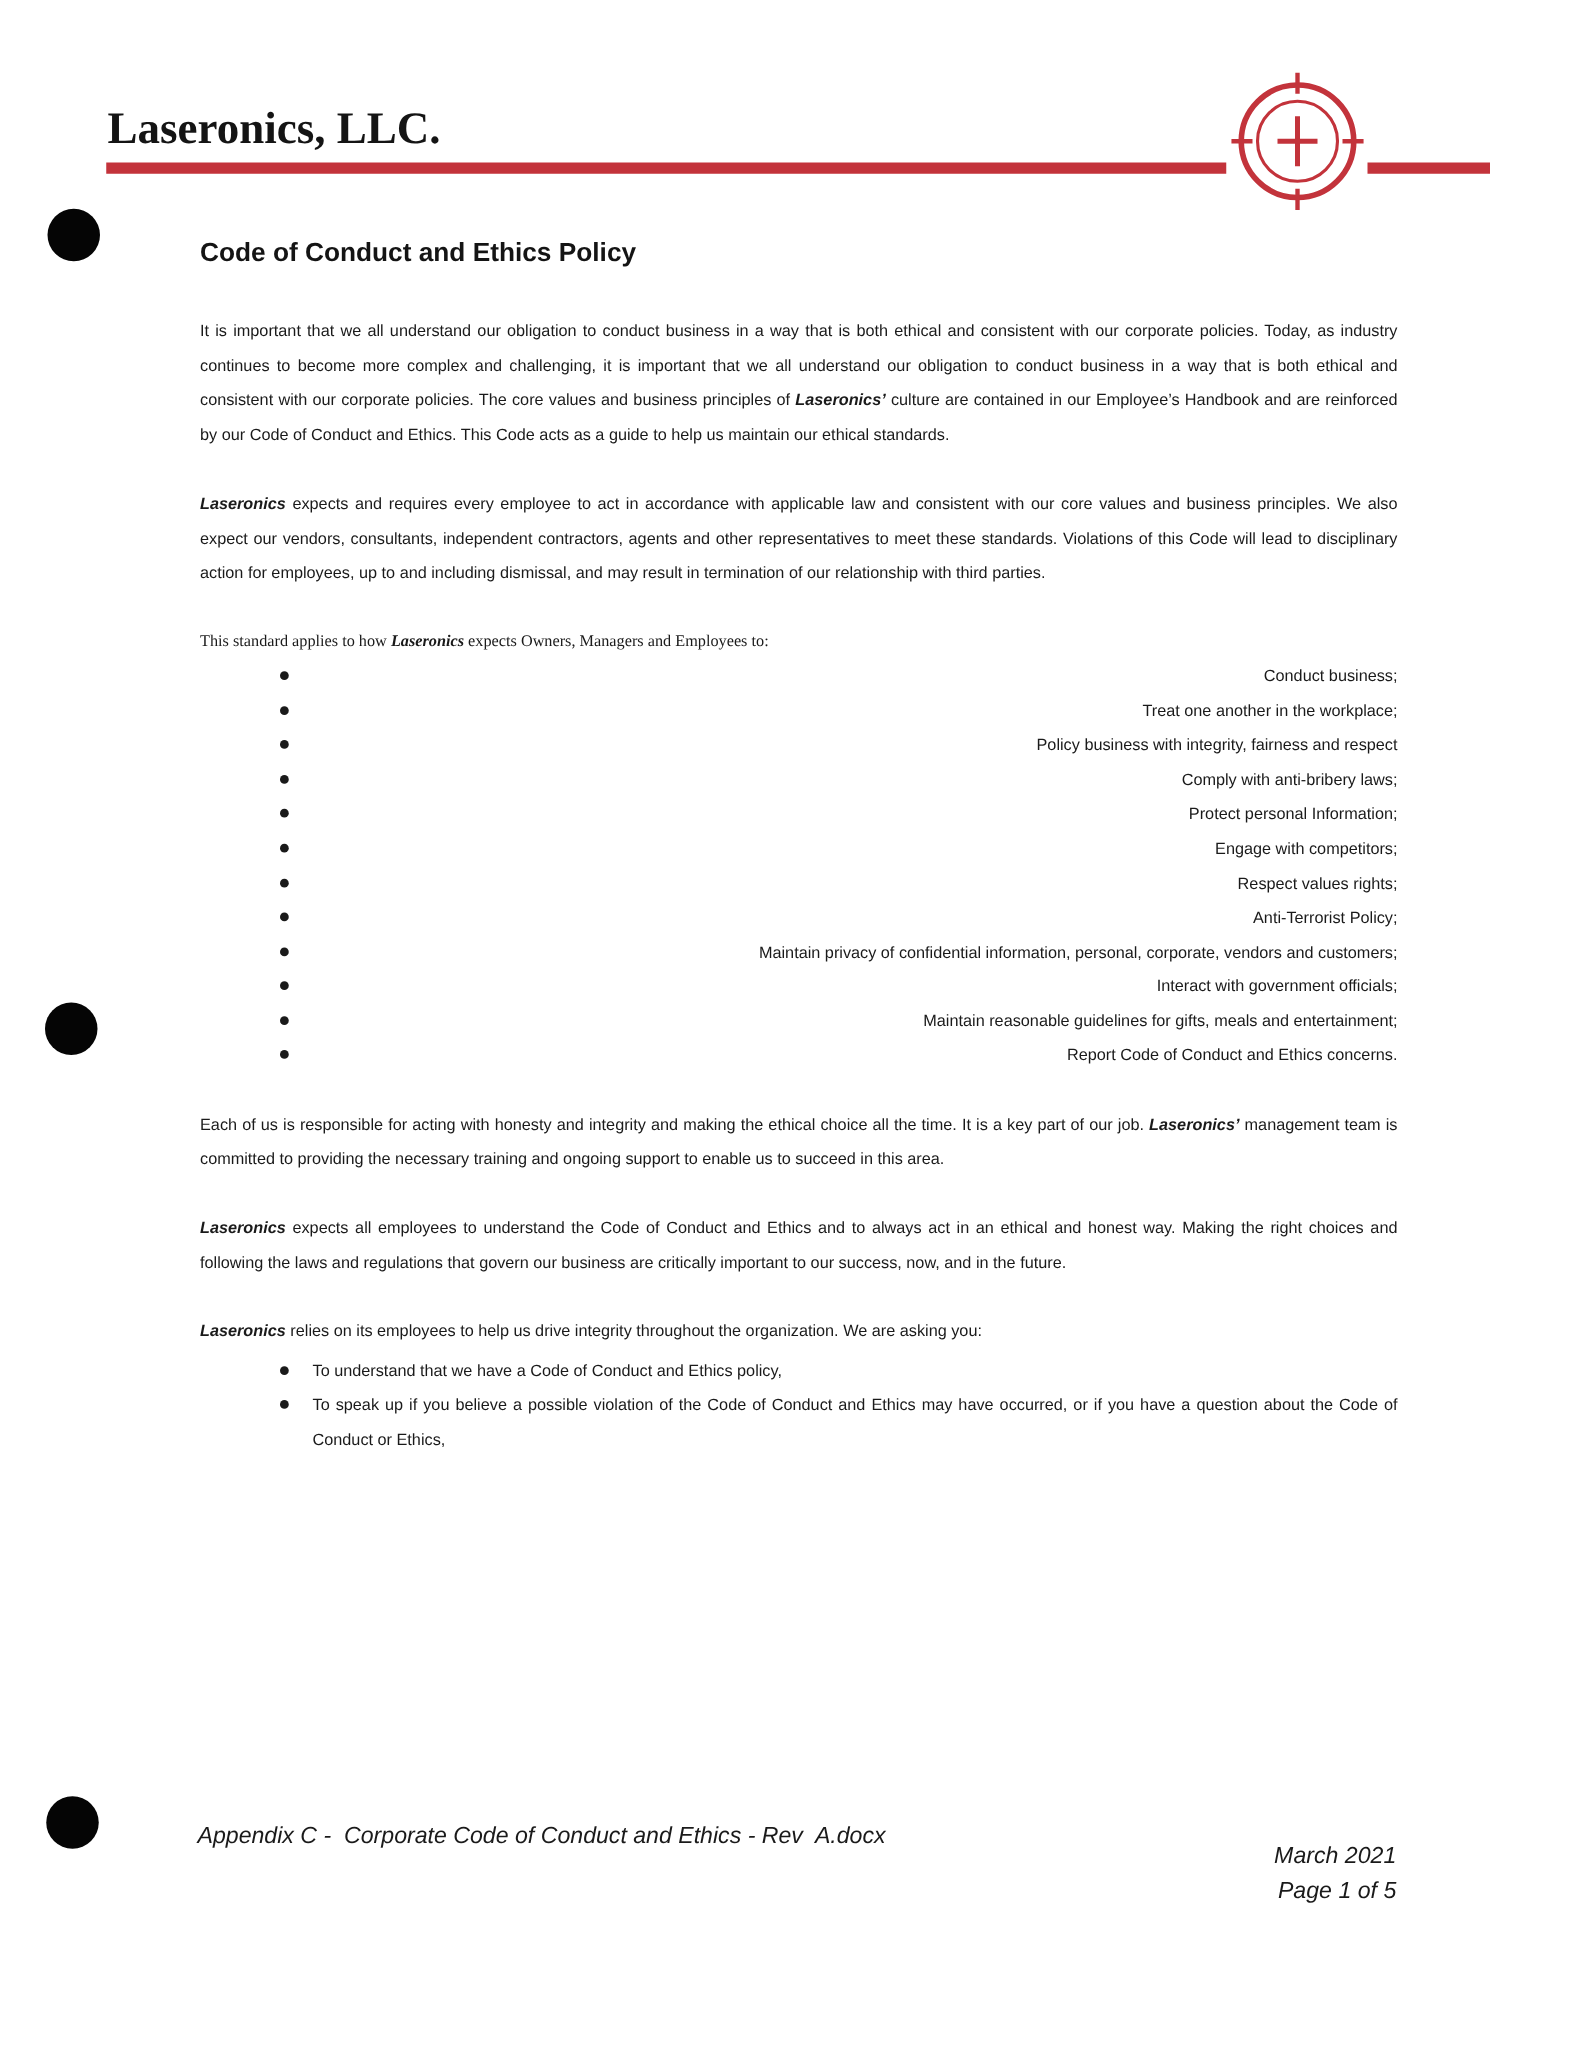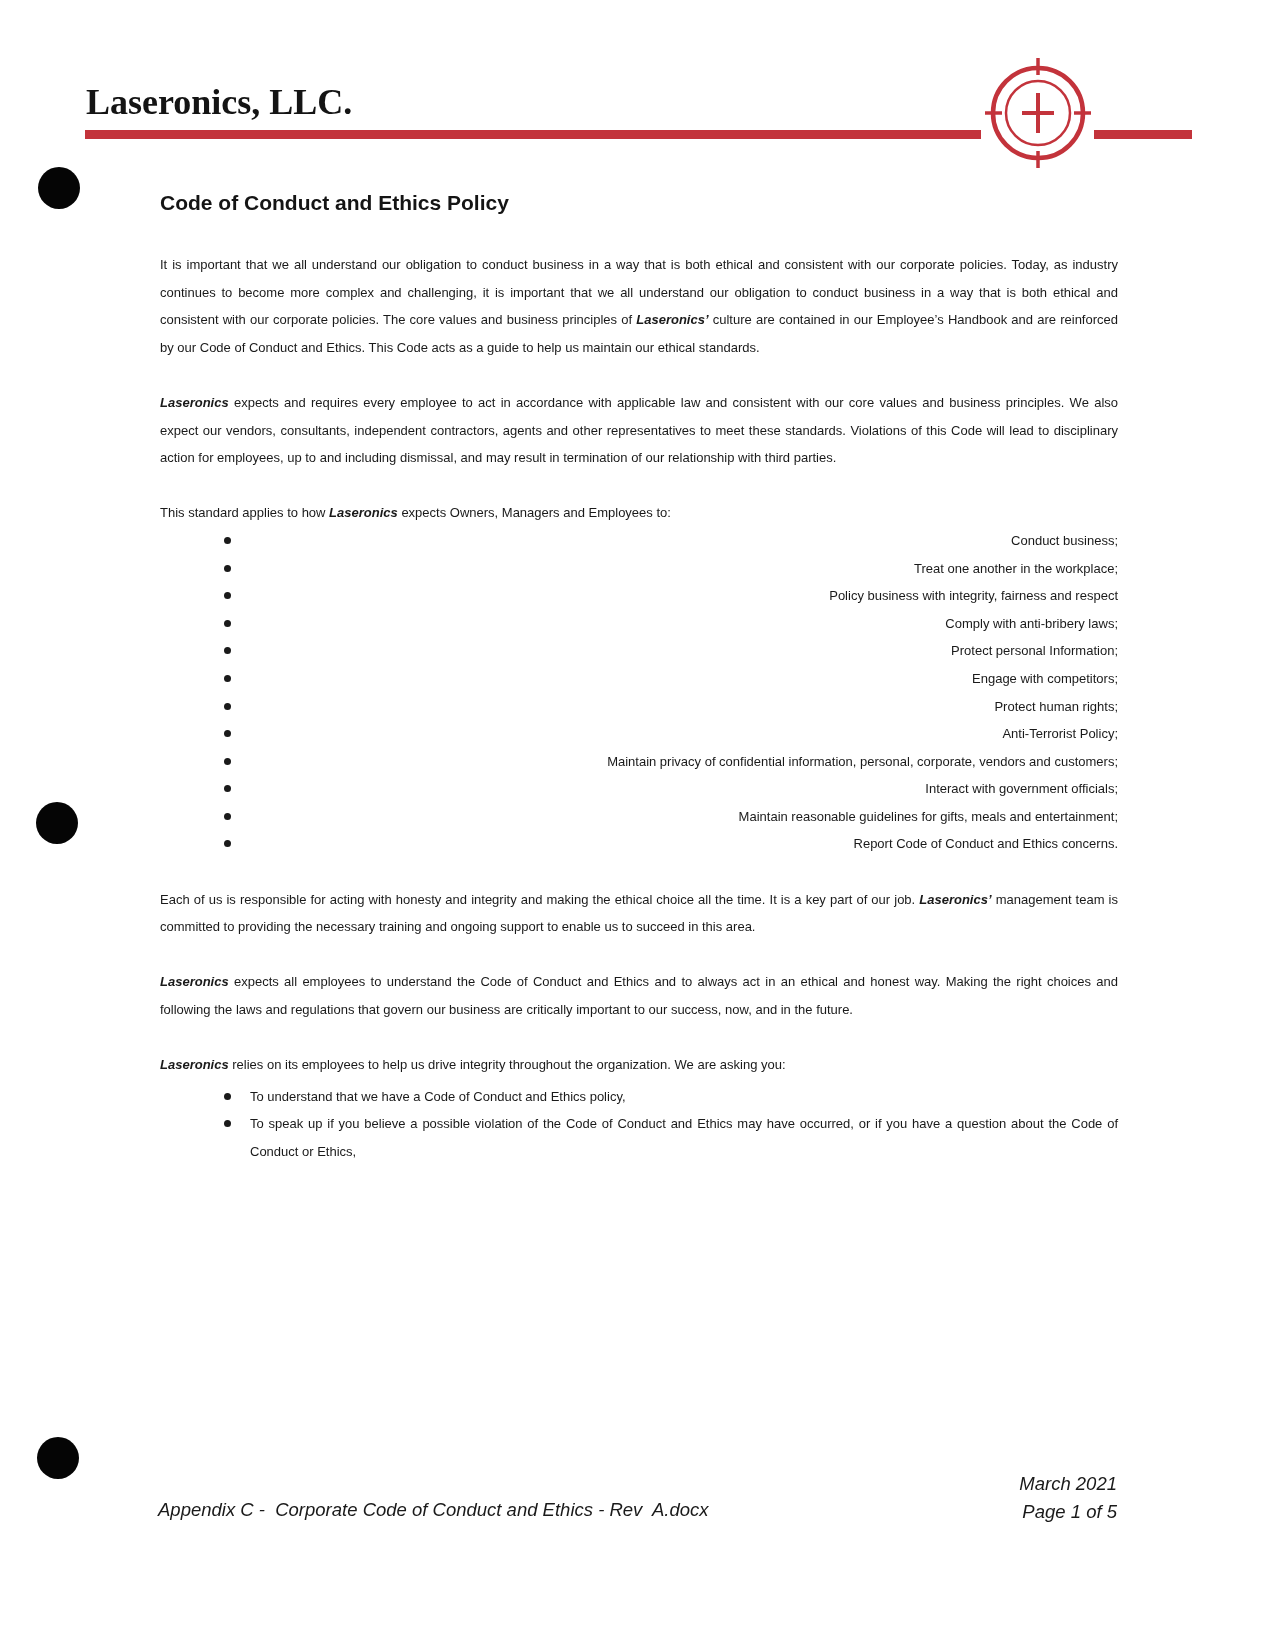--- a/index.html
+++ b/index.html
@@ -23,32 +23,32 @@
       font-family: "Liberation Sans", sans-serif; font-weight: bold; font-size: 21px;
       line-height: 34px; color: #141414; white-space: nowrap;
     }
 
     .content {
       left: 160px; top: 251px; width: 958px;
       font-family: "Liberation Sans", sans-serif; font-size: 13px; line-height: 27.6px;
       color: #1a1a1a;
     }
     .content p { margin: 0 0 27.6px 0; text-align: justify; }
-    .content p.left { text-align: left; }
+    .content p.left { text-align: left; font-family: Liberation Serif, serif; }
     .brand { font-weight: bold; font-style: italic; }
     .content ul { list-style: none; margin: 0 0 27.6px 0; padding: 0 0 0 90px; }
     .content ul li { position: relative; padding-left: 0; text-align: right; }
     .content ul li .bullet {
       position: absolute; left: -26px; top: 10px; width: 7px; height: 7px;
       border-radius: 50%; background: #1a1a1a;
     }
     .content ul.ask li { text-align: justify; }
 
     .footer-left {
-      left: 158px; top: 1496px;
+      left: 158px; top: 1454px;
       font-family: "Liberation Sans", sans-serif; font-style: italic; font-size: 18.5px;
       line-height: 28px; color: #1a1a1a; white-space: pre;
     }
     .footer-right {
       left: 960px; width: 157px; top: 1470px; text-align: right;
       font-family: "Liberation Sans", sans-serif; font-style: italic; font-size: 18.5px;
       line-height: 28px; color: #1a1a1a;
     }
   </style>
 </head>
@@ -83,21 +83,21 @@
 
   <p class="left" style="margin-bottom:0"><span>This standard applies to how </span><span class="brand">Laseronics</span><span>  expects Owners, Managers and Employees to:</span></p>
 
   <ul id="standard-list">
       <li><span class="bullet"></span><span>Conduct business;</span></li>
       <li><span class="bullet"></span><span>Treat one another in the workplace;</span></li>
       <li><span class="bullet"></span><span>Policy business with integrity, fairness and respect</span></li>
       <li><span class="bullet"></span><span>Comply with anti-bribery laws;</span></li>
       <li><span class="bullet"></span><span>Protect personal Information;</span></li>
       <li><span class="bullet"></span><span>Engage with competitors;</span></li>
-      <li><span class="bullet"></span><span>Protect human rights;</span></li>
+      <li><span class="bullet"></span><span>Respect values rights;</span></li>
       <li><span class="bullet"></span><span>Anti-Terrorist Policy;</span></li>
       <li><span class="bullet"></span><span>Maintain privacy of confidential information, personal, corporate, vendors and customers;</span></li>
       <li><span class="bullet"></span><span>Interact with government officials;</span></li>
       <li><span class="bullet"></span><span>Maintain reasonable guidelines for gifts, meals and entertainment;</span></li>
       <li><span class="bullet"></span><span>Report Code of Conduct and Ethics concerns.</span></li>
     </ul>
 
   <p><span>Each of us is responsible for acting with honesty and integrity and making the ethical choice all the time. It is a key part of our job. </span><span class="brand">Laseronics’</span><span> management team is committed to providing the necessary training and ongoing support to enable us to succeed in this area.</span></p>
 
   <p><span class="brand">Laseronics</span><span>  expects all employees to understand the Code of Conduct and Ethics and to always act in an ethical and honest way. Making the right choices and following the laws and regulations that govern our business are critically important to our success, now, and in the future.</span></p>

